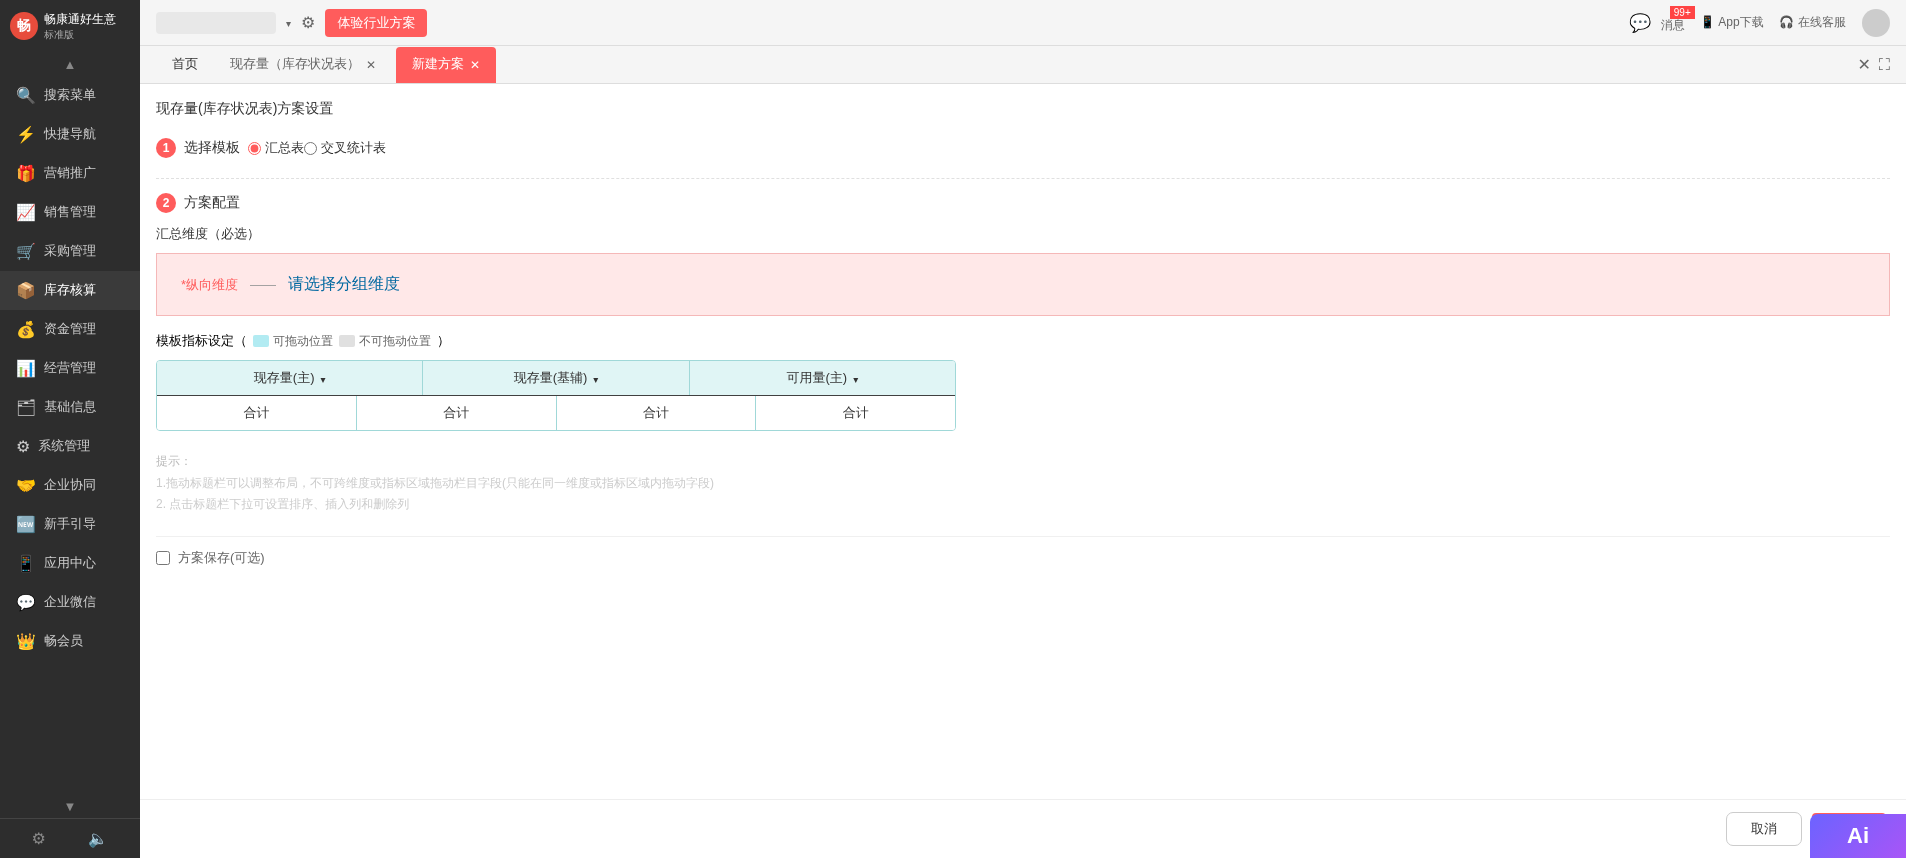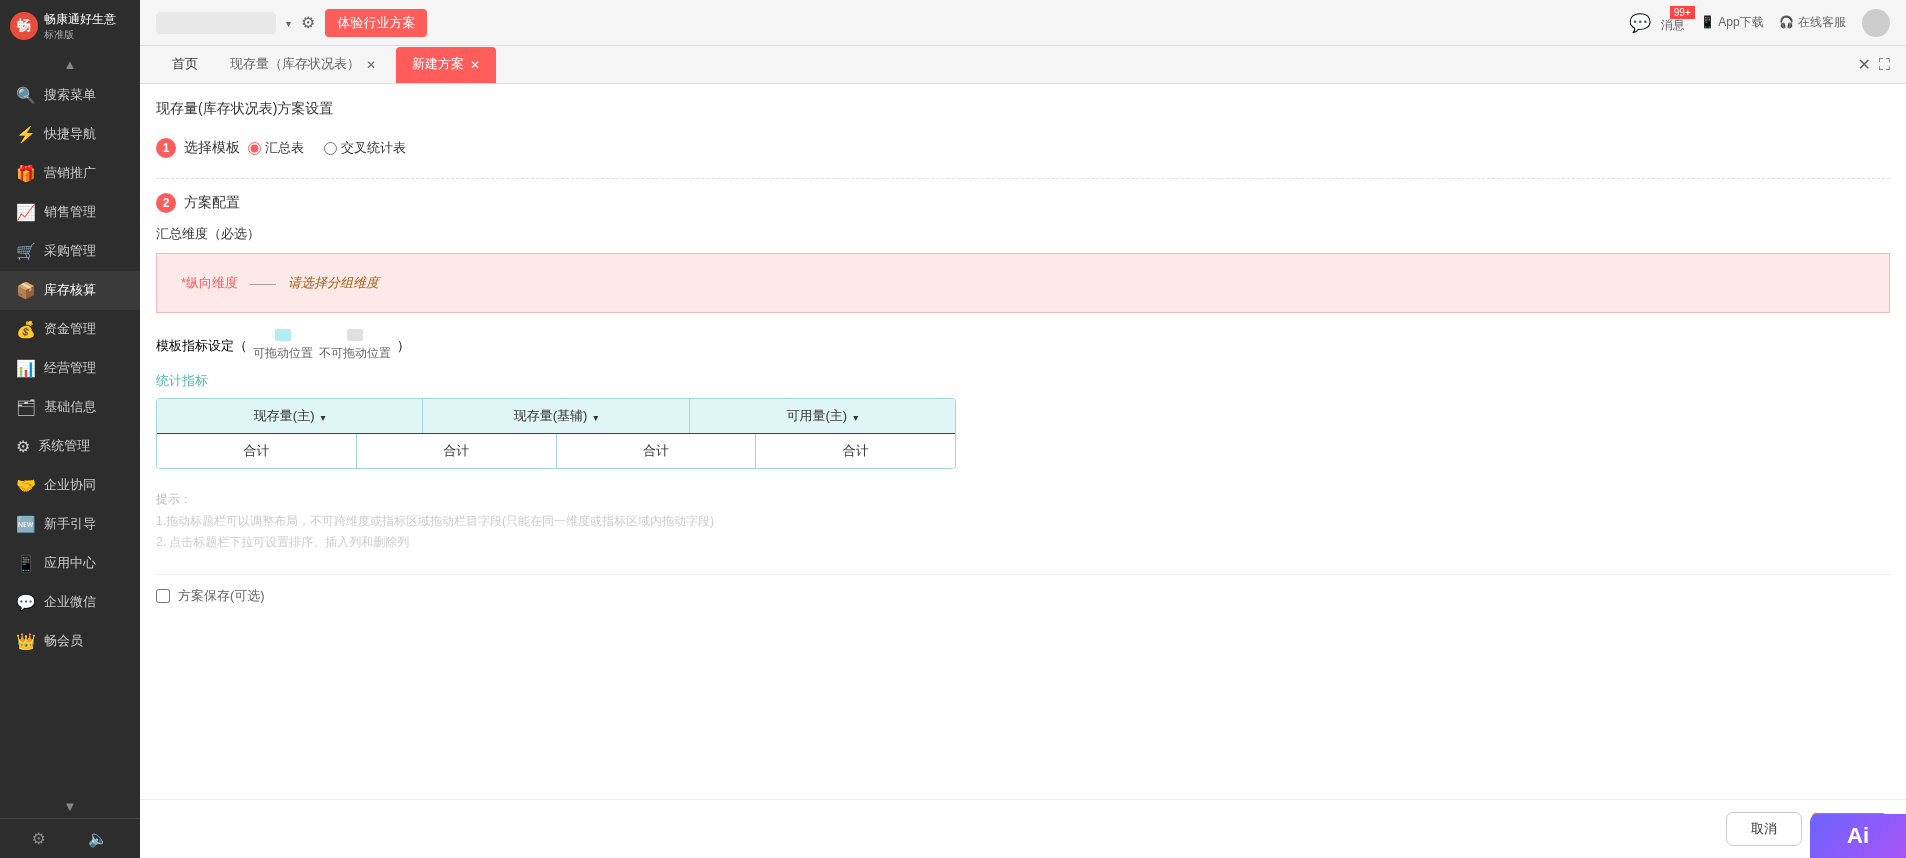--- a/index.html
+++ b/index.html
@@ -153,40 +153,40 @@
     .section-num {
       background: #ff5c5c;
       color: white;
       border-radius: 50%;
       width: 20px; height: 20px;
       display: flex; align-items: center; justify-content: center;
       font-size: 12px; font-weight: bold;
     }
     .section-title { font-size: 14px; color: #333; }
 
-    .radio-group { display: flex; gap: 20px; align-items: flex-end; }
+    .radio-group { display: flex; align-items: flex-end; }
     .radio-label { display: flex; align-items: center; gap: 4px; font-size: 13px; color: #333; cursor: pointer; }
     input[type="radio"] { accent-color: #ff5c5c; }
 
     .divider { border: none; border-top: 1px dashed #e0e0e0; margin: 14px 0; }
 
     .sub-label { font-size: 13px; color: #333; margin-bottom: 10px; }
 
     .dimension-box {
       background: #ffe8e8;
       border: 1px solid #f5b8b8;
       border-radius: 0;
       padding: 20px 24px;
       margin-bottom: 16px;
     }
     .dimension-row { display: flex; align-items: center; gap: 12px; }
     .dimension-required { color: #ff5c5c; font-size: 13px; }
     .dimension-dash { color: #999; }
-    .dimension-placeholder { color: #a16207; font-size: 13px; font-style: italic; }
-    .legend-item { display: flex; align-items: center; gap: 4px; font-size: 12px; color: #666; flex-direction: column; }
+    .dimension-placeholder { color: #0369a1; font-size: 16px; }
+    .legend-item { display: flex; align-items: center; gap: 4px; font-size: 12px; color: #666; }
     .legend-box {
       width: 16px; height: 12px; border-radius: 2px;
     }
     .legend-box.draggable { background: #b2ebf2; }
     .legend-box.non-draggable { background: #e0e0e0; }
 
     .stats-table {
       border: 1px solid #a0d8d8;
       border-radius: 4px;
       overflow: hidden;
@@ -474,21 +474,20 @@
             <div class="legend-box draggable"></div>
             <span>可拖动位置</span>
           </div>
           <div class="legend-item">
             <div class="legend-box non-draggable"></div>
             <span>不可拖动位置</span>
           </div>
           <span>）</span>
         </div>
 
-        <div class="stats-label">统计指标</div>
 
         <div class="stats-table">
           <div class="stats-header-row">
             <div class="stats-header-cell">
               <span>现存量(主)</span>
               <span class="chevron-down"></span>
             </div>
             <div class="stats-header-cell">
               <span>现存量(基辅)</span>
               <span class="chevron-down"></span>

